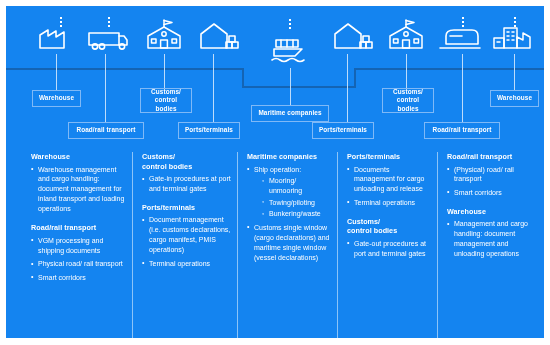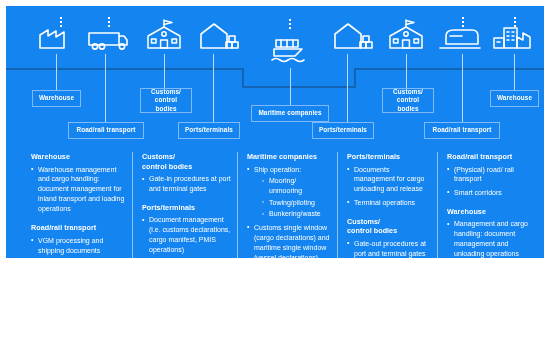--- a/index.html
+++ b/index.html
@@ -2,21 +2,21 @@
 <html><head>
 <meta charset="utf-8">
 <title>Port Community Process Diagram</title>
 <style>
   html,body{margin:0;padding:0;background:#ffffff;}
   body{width:550px;height:345px;overflow:hidden;
        font-family:"Liberation Sans","DejaVu Sans",sans-serif;}
 
   #page{position:relative;width:550px;height:345px;background:#ffffff;}
 
-  .panel{position:absolute;left:6px;top:6px;width:538px;height:252px;
+  .panel{position:absolute;left:6px;top:6px;width:538px;height:332px;
          background:#1484f0;overflow:hidden;}
 
   
   .icon-band{position:absolute;left:0;top:0;width:538px;height:56px;}
   .ico{position:absolute;top:12px;width:44px;height:34px;}
   .ico svg{display:block;width:44px;height:34px;overflow:visible;}
   .ico.ship{top:26px;}
 
   
   .dots{position:absolute;top:-1px;width:2px;height:13px;}

